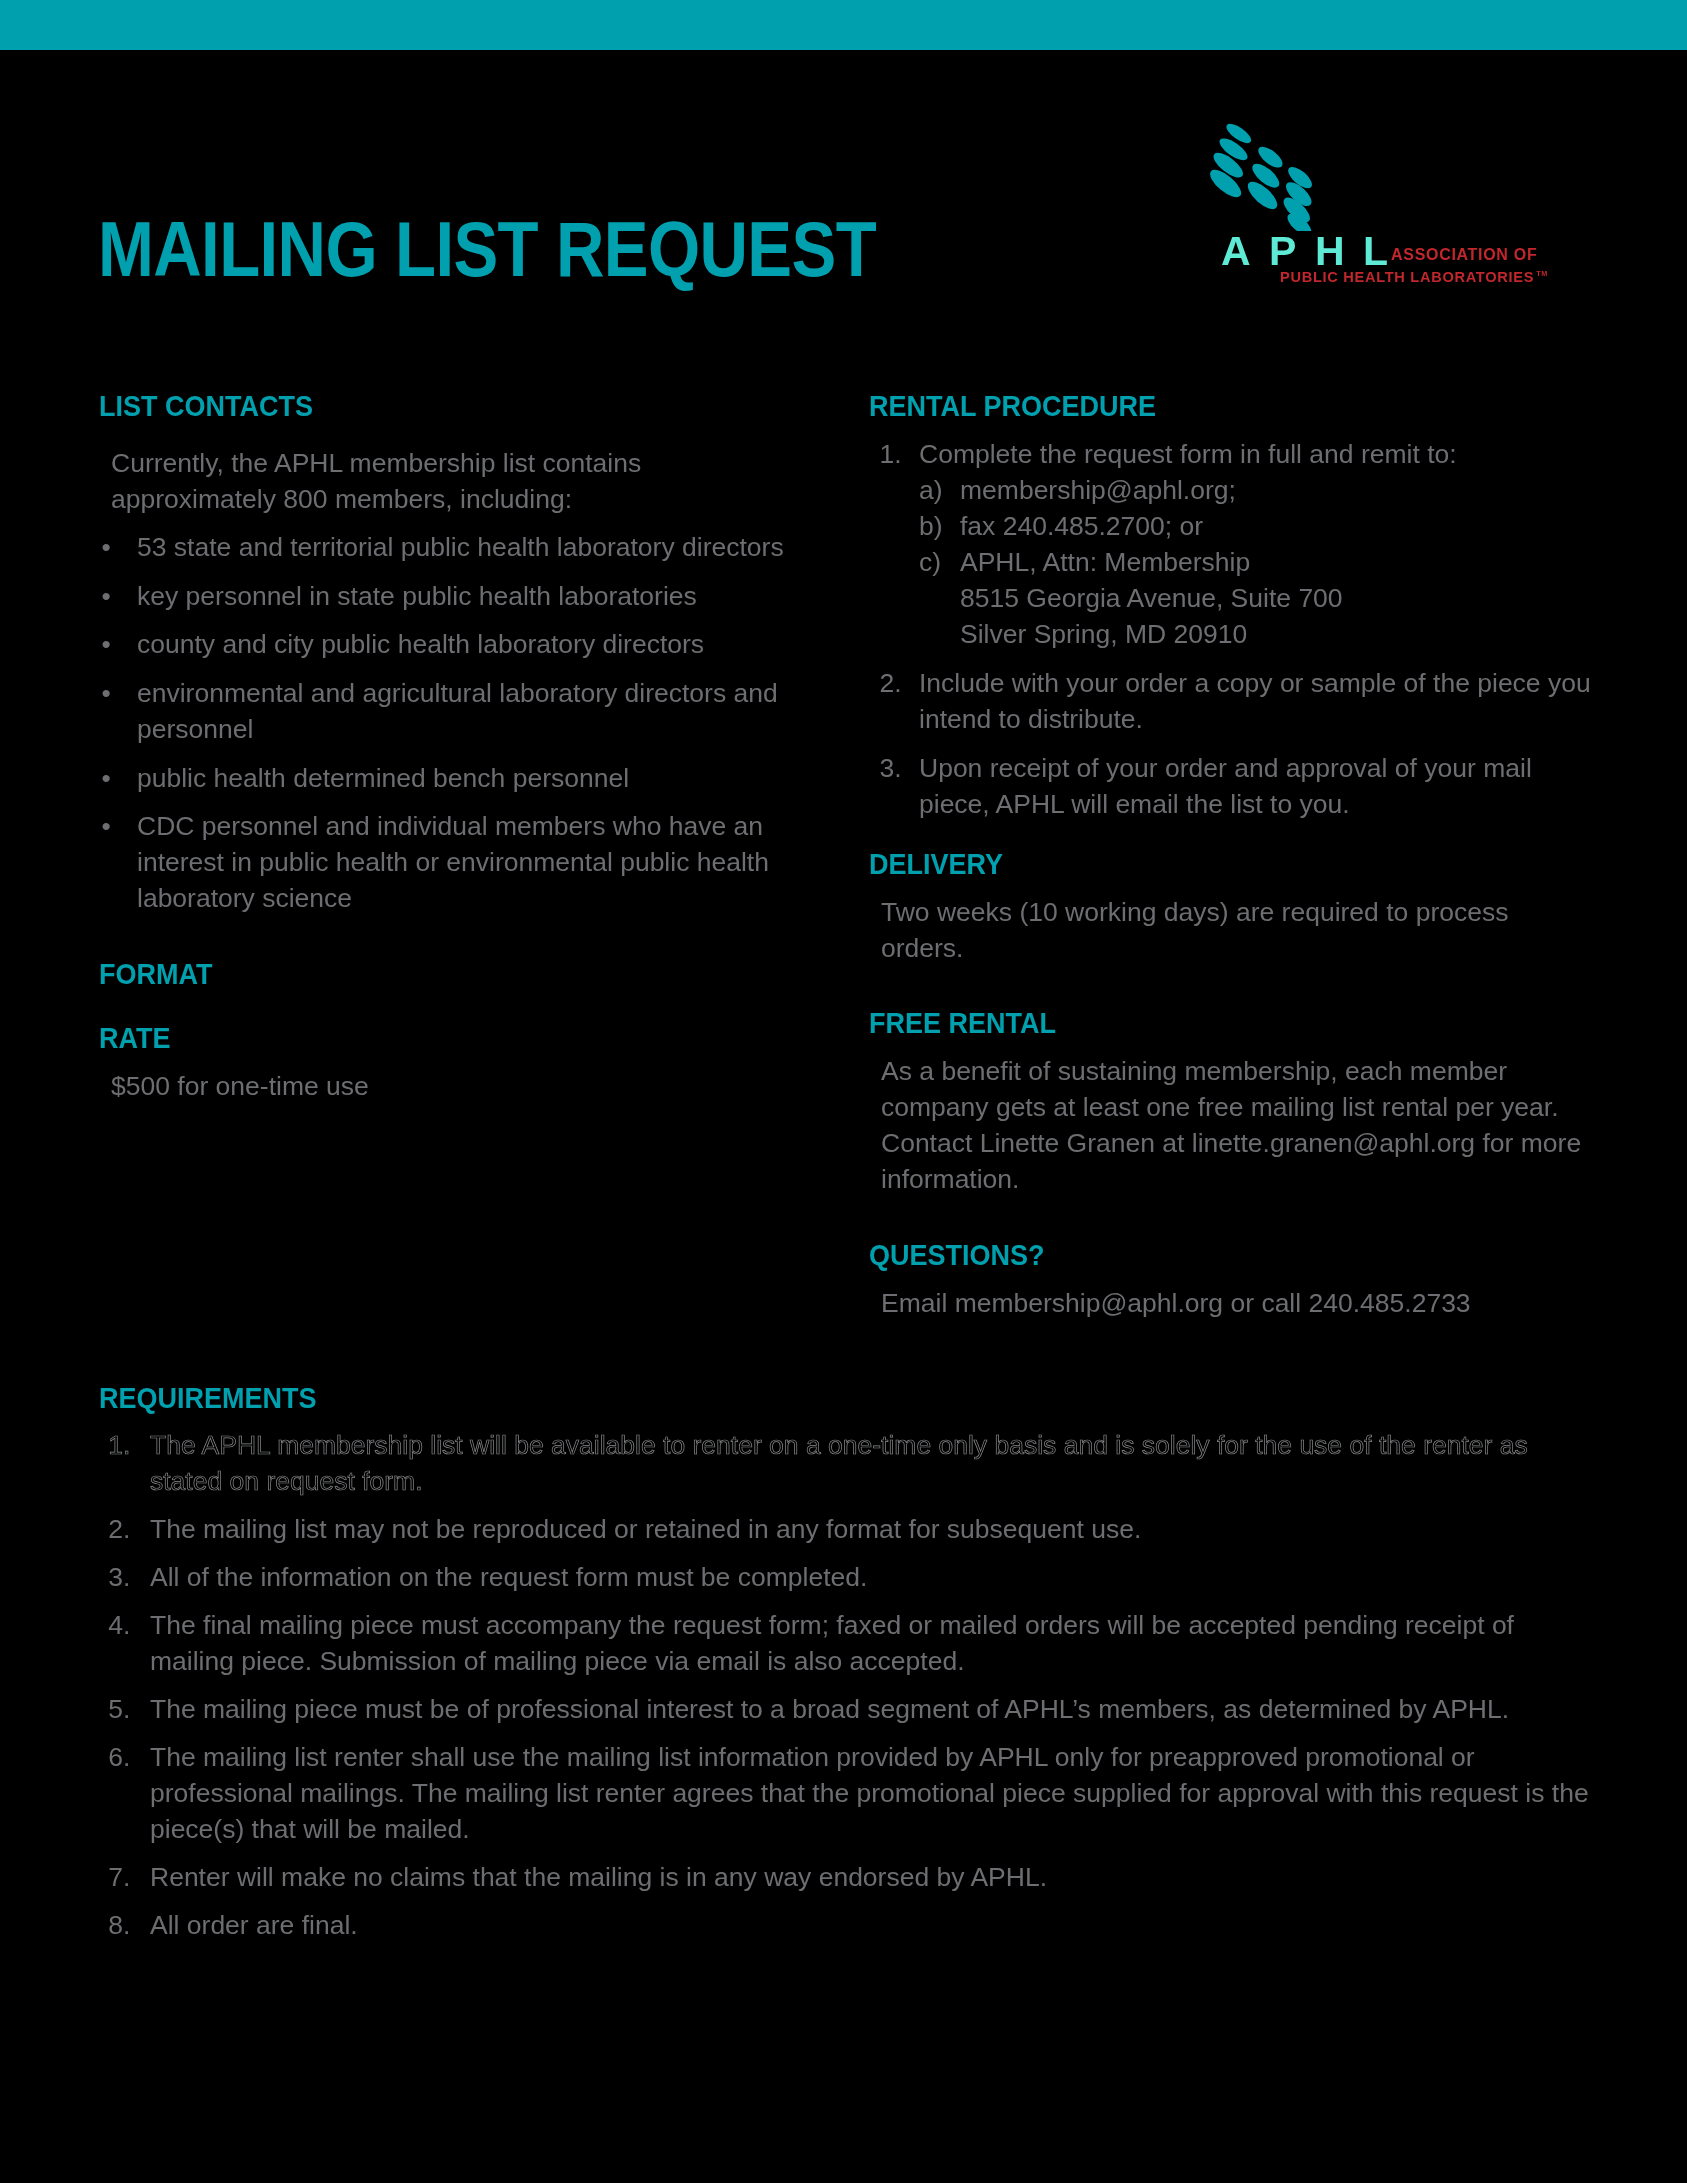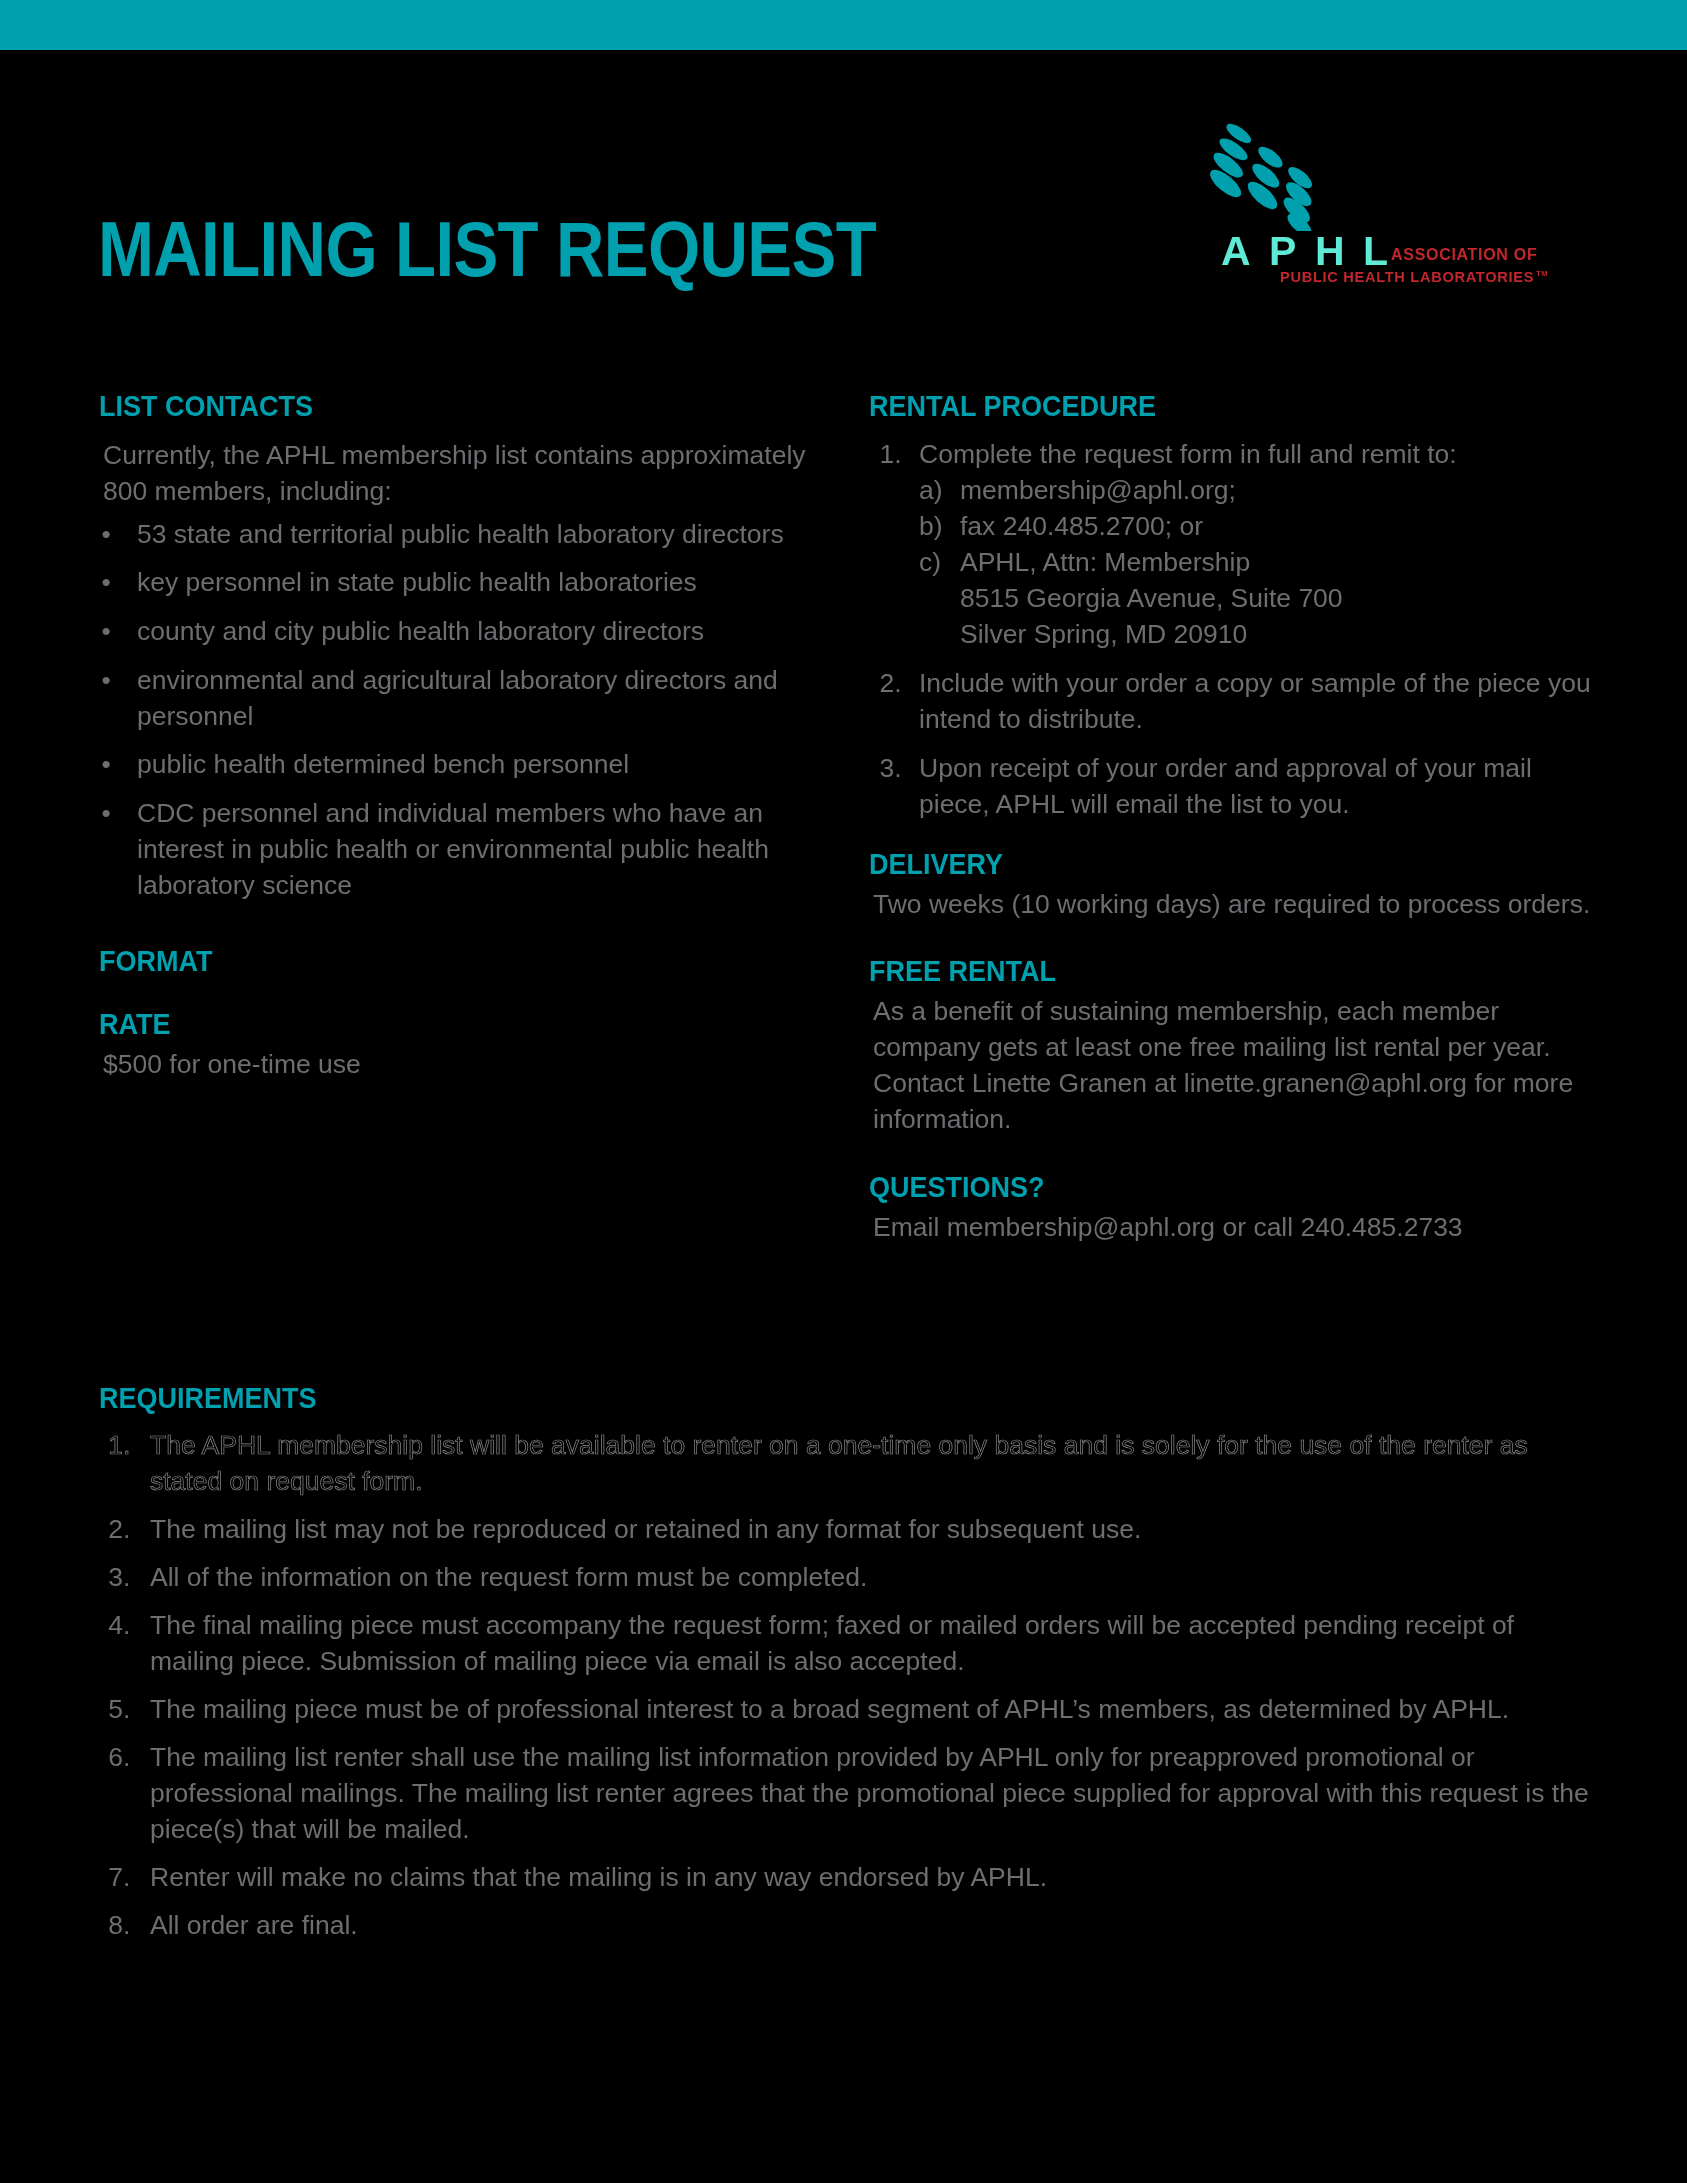--- a/index.html
+++ b/index.html
@@ -103,21 +103,21 @@
       font-family: "Liberation Sans", sans-serif;
       font-weight: bold;
       font-size: 30px;
       line-height: 37px;
       color: #00a0af;
       transform: scaleX(0.9);
       transform-origin: left top;
       white-space: nowrap;
     }
     .body-text {
-      margin: 4px;
+      margin: 12px;
       font-family: "Liberation Sans", sans-serif;
       font-size: 26.5px;
       line-height: 36px;
       color: #6d6e71;
     }
     .gap-sm { height: 9.3px; }
     .gap-md { height: 26.5px; }
 
     ul.bullets {
       list-style: none;

